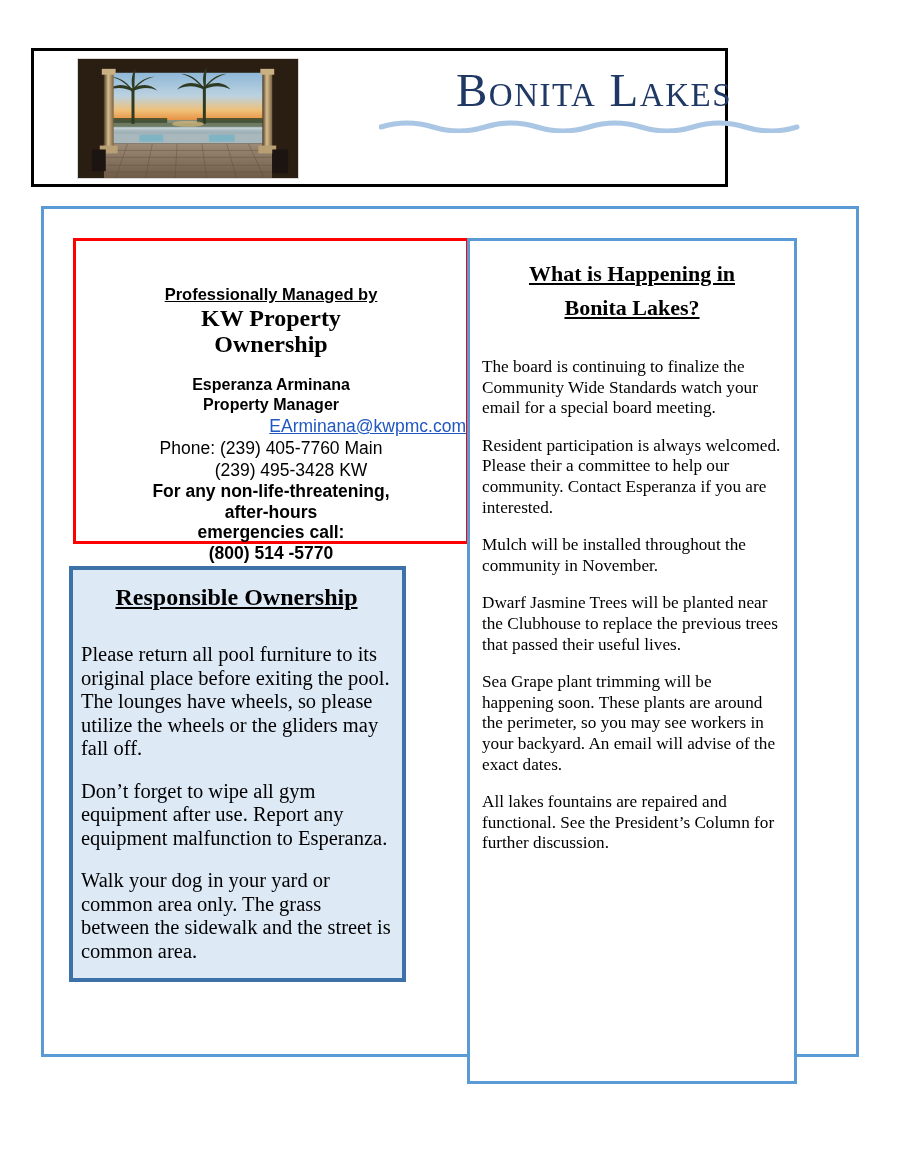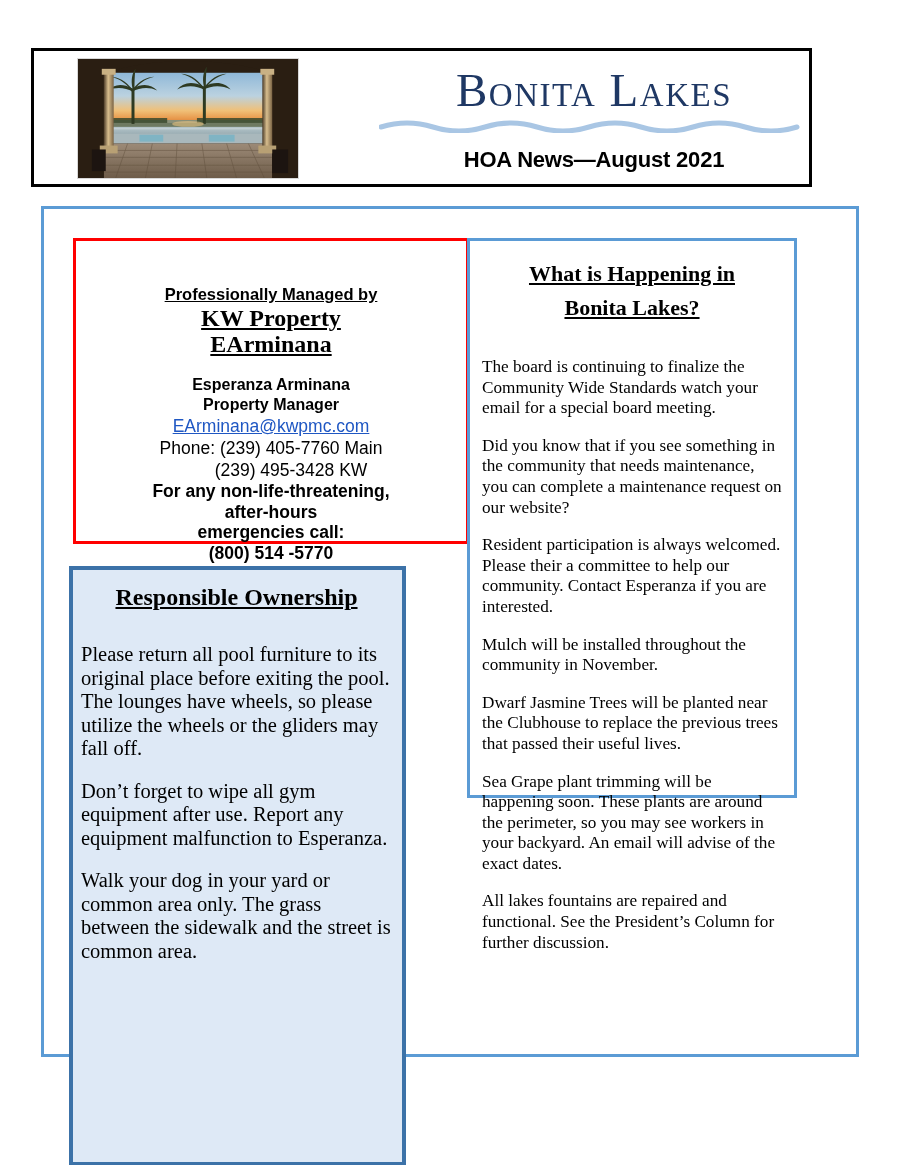--- a/index.html
+++ b/index.html
@@ -13,21 +13,21 @@
     position: relative;
     font-family: "Liberation Serif", serif;
     overflow: hidden;
   }
 
   
   .masthead {
     position: absolute;
     left: 31px;
     top: 48px;
-    width: 781px;
+    width: 697px;
     height: 139px;
     border: 3px solid #000000;
     background: #ffffff;
     box-sizing: border-box;
   }
   .masthead-photo {
     position: absolute;
     left: 43px;
     top: 7px;
     width: 222px;
@@ -112,36 +112,37 @@
     line-height: 20px;
   }
   .kw-name {
     font-family: "Liberation Serif", serif;
     font-weight: bold;
     font-size: 24px;
     color: #000;
     line-height: 26px;
     margin-top: 1px;
   }
-  .kw-name span { text-decoration: underline; }
+  .kw-name span { }
   .contact-gap { height: 18px; }
   .mgr-name, .mgr-title {
     font-family: "Liberation Sans", sans-serif;
     font-weight: bold;
     font-size: 16px;
     color: #000;
     line-height: 20px;
   }
   .mgr-email {
     font-family: "Liberation Sans", sans-serif;
     font-size: 17.5px;
     color: #1F57C3;
     text-decoration: underline;
     line-height: 22px;
     display: block;
+    text-align: right;
   }
   .phone-line {
     font-family: "Liberation Sans", sans-serif;
     font-size: 17.5px;
     color: #000;
     line-height: 22px;
   }
   .phone-line.indent { padding-left: 40px; }
   .after-hours {
     font-family: "Liberation Sans", sans-serif;
@@ -151,21 +152,21 @@
     line-height: 19.5px;
     margin-top: 1px;
   }
 
   
   .ownership-box {
     position: absolute;
     left: 69px;
     top: 566px;
     width: 337px;
-    height: 600px;
+    height: 416px;
     border: 4px solid #3C72A8;
     background: #DEE9F6;
     box-sizing: border-box;
     padding: 12px 10px 0 8px;
   }
   .ownership-title {
     text-align: center;
     font-family: "Liberation Serif", serif;
     font-weight: bold;
     font-size: 24px;
@@ -181,21 +182,21 @@
     line-height: 23.5px;
   }
   .ownership-body p { margin: 0 0 19px 0; }
 
   
   .happening-box {
     position: absolute;
     left: 467px;
     top: 238px;
     width: 330px;
-    height: 560px;
+    height: 846px;
     border: 3px solid #5B9BD5;
     background: #ffffff;
     box-sizing: border-box;
     padding: 16px 12px 0 12px;
   }
   .happening-title {
     text-align: center;
     font-family: "Liberation Serif", serif;
     font-weight: bold;
     font-size: 22px;
@@ -298,30 +299,29 @@
     </svg>
   </div>
 
   <div class="logo-wrap">
     <div class="logo-text">Bonita Lakes</div>
     <svg class="logo-wave" viewBox="0 0 430 16" preserveAspectRatio="none">
       <path d="M2 10 Q28 2 54 10 T106 10 T158 10 T210 10 T262 10 T314 10 T366 10 T418 10" fill="none" stroke="#A9C6E4" stroke-width="5" stroke-linecap="round"></path>
     </svg>
   </div>
 
-  <div class="tagline">HOA News—August 2021</div>
 </div>
 
 <div class="page-frame"></div>
 
 <div class="contact-box">
   <div class="managed-by">Professionally Managed by</div>
   <div class="kw-name">
     <span>KW Property</span><br>
-    <span>EArminana</span>
+    <span>Ownership</span>
   </div>
   <div class="contact-gap"></div>
   <div class="mgr-name">Esperanza Arminana</div>
   <div class="mgr-title">Property Manager</div>
   <a class="mgr-email" href="#">EArminana@kwpmc.com</a>
   <div class="phone-line">Phone: (239) 405-7760 Main</div>
   <div class="phone-line indent">(239) 495-3428  KW</div>
   <div class="after-hours">For any non-life-threatening,</div>
   <div class="after-hours">after-hours</div>
   <div class="after-hours">emergencies call:</div>
@@ -337,20 +337,19 @@
   </div>
 </div>
 
 <div class="happening-box">
   <div class="happening-title">
     <span>What is Happening in</span><br>
     <span>Bonita Lakes?</span>
   </div>
   <div class="happening-body">
     <p>The board is continuing to finalize the Community Wide Standards watch your email for a special board meeting.</p>
-    <p>Did you know that if you see something in the community that needs maintenance, you can complete a maintenance request on our website?</p>
     <p>Resident participation is always welcomed. Please their a committee to help our community.  Contact Esperanza if you are interested.</p>
     <p>Mulch will be installed throughout the community in November.</p>
     <p>Dwarf Jasmine Trees will be planted near the Clubhouse to replace the previous trees that passed their useful lives.</p>
     <p>Sea Grape plant trimming will be happening soon. These plants are around the perimeter, so you may see workers in your backyard. An email will advise of the exact dates.</p>
     <p>All lakes fountains are repaired and functional.  See the President’s Column for further discussion.</p>
   </div>
 </div>
 
 </body></html>

